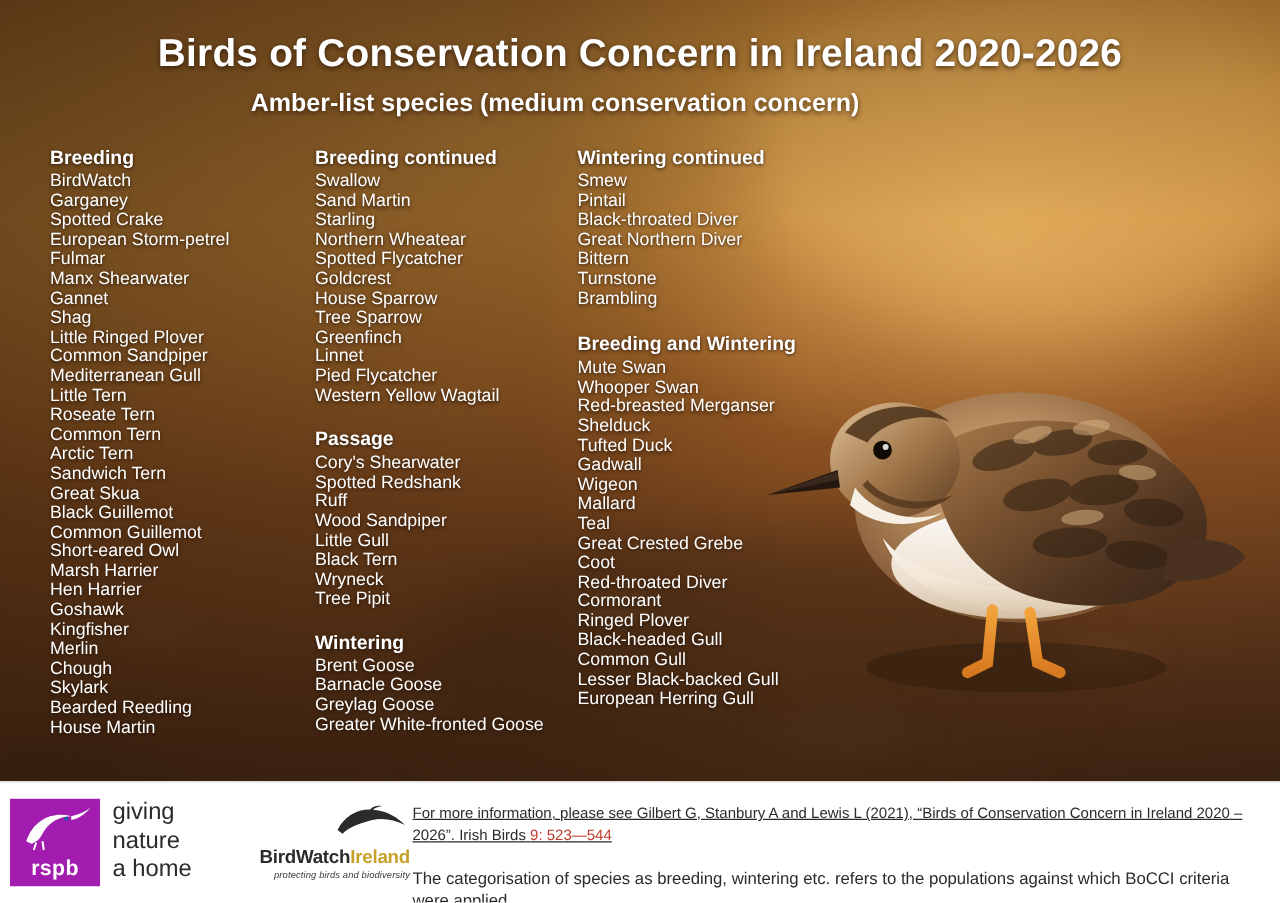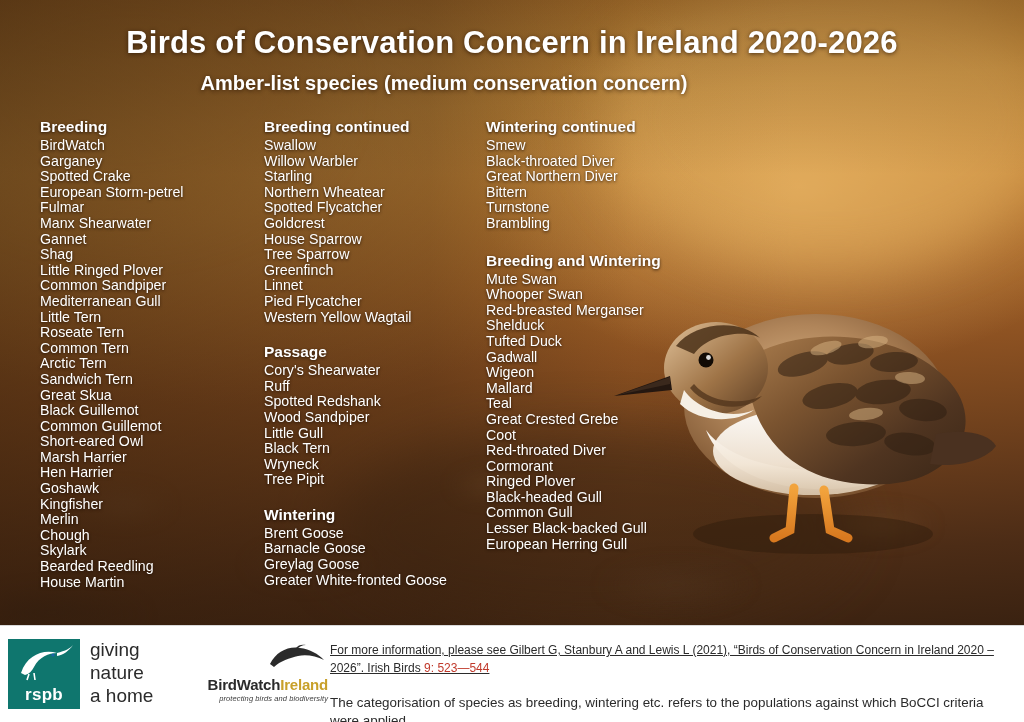--- a/index.html
+++ b/index.html
@@ -102,21 +102,21 @@
     font-size: 20px;
     font-weight: bold;
     text-shadow: 0 1px 4px rgba(40,20,5,0.75);
   }
   .columns {
     position: absolute;
     top: 118px;
     left: 40px;
     width: 700px;
     display: flex;
-    gap: 12px;
+    gap: 0px;
   }
   .col { width: 212px; }
   .col.col2 { width: 210px; }
   .col.col3 { width: 250px; }
 
   .sec-head {
     color: #ffffff;
     font-size: 15.5px;
     font-weight: bold;
     margin: 0 0 2px 0;
@@ -148,21 +148,21 @@
     height: 97px;
     background: #ffffff;
     border-top: 1px solid #d9d9d9;
   }
   .rspb-logo {
     position: absolute;
     left: 8px;
     top: 13px;
     width: 72px;
     height: 70px;
-    background: #0f766e;
+    background: #a21caf;
   }
   .rspb-logo .avocet { position: absolute; left: 5px; top: 4px; }
   .rspb-logo .wordmark {
     position: absolute;
     left: 0; bottom: 4px;
     width: 72px;
     text-align: center;
     color: #ffffff;
     font-size: 17px;
     font-weight: bold;
@@ -342,58 +342,59 @@
         <li>Skylark</li>
         <li>Bearded Reedling</li>
         <li>House Martin</li>
       </ul>
     </div>
 
     <div class="col col2">
       <div class="sec-head">Breeding continued</div>
       <ul class="species">
         <li>Swallow</li>
-        <li>Willow Warbler</li>
+        <li>Sand Martin</li>
         <li>Starling</li>
         <li>Northern Wheatear</li>
         <li>Spotted Flycatcher</li>
         <li>Goldcrest</li>
         <li>House Sparrow</li>
         <li>Tree Sparrow</li>
         <li>Greenfinch</li>
         <li>Linnet</li>
         <li>Pied Flycatcher</li>
         <li>Western Yellow Wagtail</li>
       </ul>
 
       <div class="sec-head spaced">Passage</div>
       <ul class="species">
         <li>Cory's Shearwater</li>
+        <li>Spotted Redshank</li>
         <li>Ruff</li>
-        <li>Spotted Redshank</li>
         <li>Wood Sandpiper</li>
         <li>Little Gull</li>
         <li>Black Tern</li>
         <li>Wryneck</li>
         <li>Tree Pipit</li>
       </ul>
 
       <div class="sec-head spaced">Wintering</div>
       <ul class="species">
         <li>Brent Goose</li>
         <li>Barnacle Goose</li>
         <li>Greylag Goose</li>
         <li>Greater White-fronted Goose</li>
       </ul>
     </div>
 
     <div class="col col3">
       <div class="sec-head">Wintering continued</div>
       <ul class="species">
         <li>Smew</li>
+        <li>Pintail</li>
         <li>Black-throated Diver</li>
         <li>Great Northern Diver</li>
         <li>Bittern</li>
         <li>Turnstone</li>
         <li>Brambling</li>
       </ul>
 
       <div class="sec-head spaced-lg">Breeding and Wintering</div>
       <ul class="species">
         <li>Mute Swan</li>

